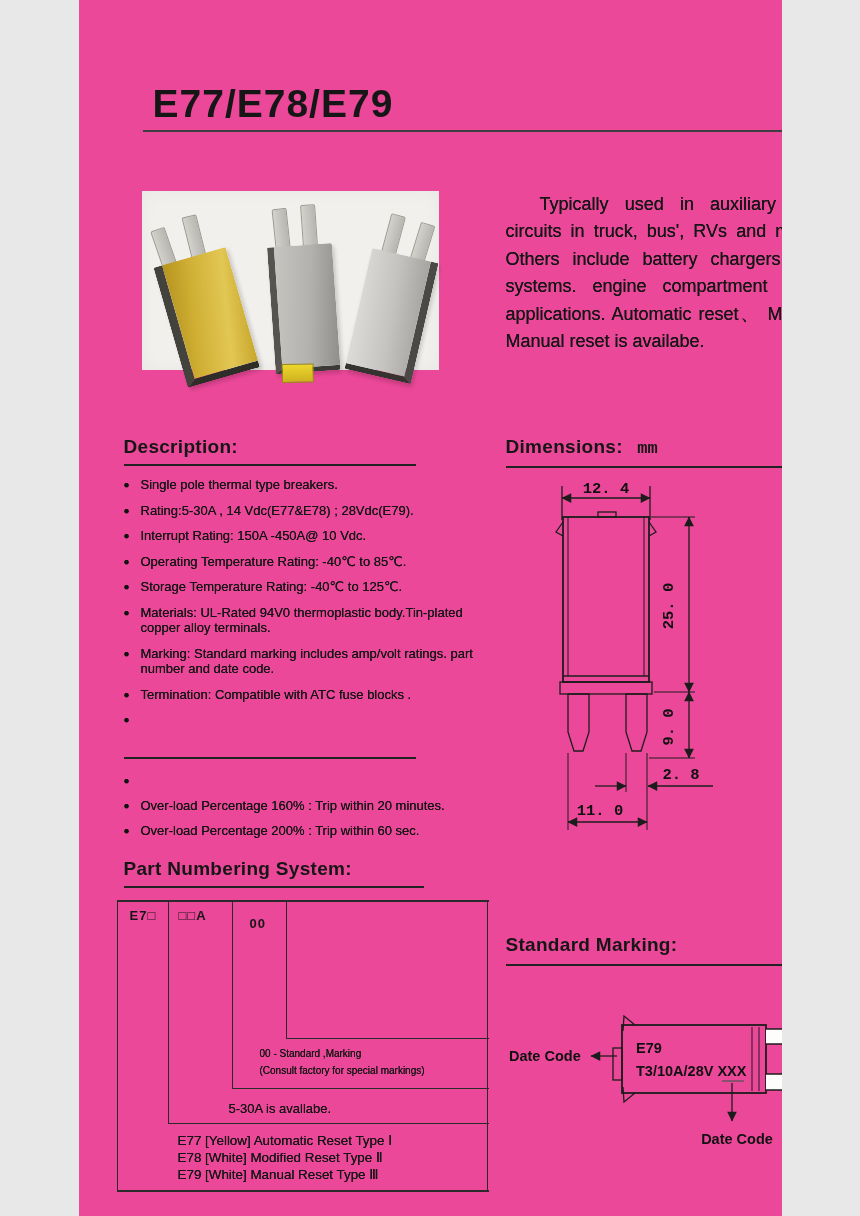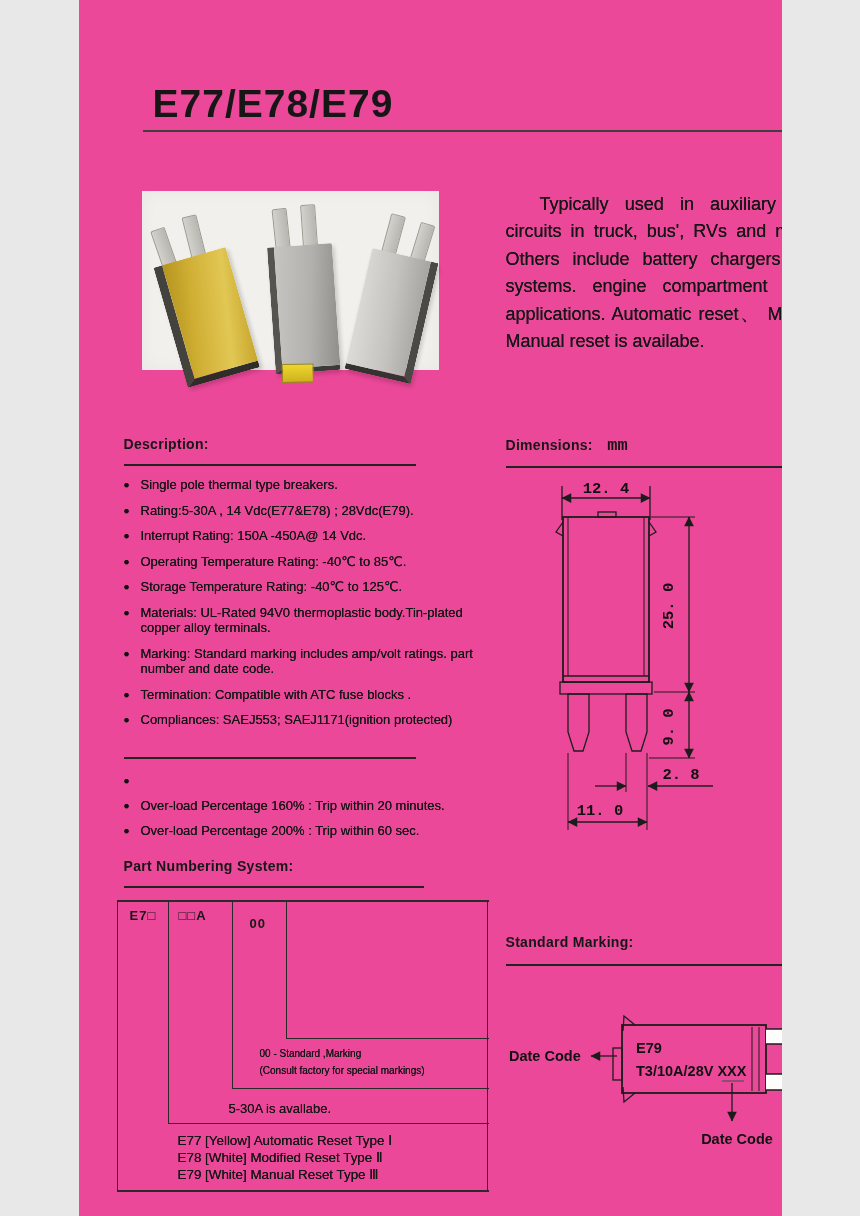--- a/index.html
+++ b/index.html
@@ -19,21 +19,21 @@
   
   #photo{left:63px;top:191px;width:297px;height:179px;background:#f1f0ec;
          box-shadow:inset 0 0 18px rgba(0,0,0,.04);}
   .breaker{position:absolute;}
   .prong{position:absolute;width:13px;height:42px;background:linear-gradient(90deg,#d2d1cb,#b7b6b0);
          border:1px solid #9a9990;border-radius:2px 2px 0 0;}
   .bbody{position:absolute;border-radius:2px;}
   .btn-yellow{position:absolute;background:linear-gradient(180deg,#eed62c,#cdb11f);
          border:1px solid #9a8a18;}
   
-  .sec-h{font-size:14px;font-weight:bold;letter-spacing:.3px;}
+  .sec-h{font-size:19px;font-weight:bold;letter-spacing:.3px;}
   .rule{height:1.6px;background:#222;}
   
   .blist{display:flex;flex-direction:column;}
   .b-item{display:flex;margin-bottom:10px;font-size:13px;line-height:15.5px;}
   .b-item .dot{width:17px;flex:0 0 17px;font-size:10px;line-height:15px;color:#111;}
   .e-item{margin-bottom:9.5px;}
   
   .ln{position:absolute;background:#2a2a2a;}
   .pn-cell{position:absolute;font-size:13px;font-weight:bold;letter-spacing:1px;}
   .pn-note{position:absolute;font-size:10px;line-height:17px;}
@@ -92,21 +92,21 @@
     <div class="b-item">
         <span class="dot">●</span>
         <span>Single pole thermal type breakers.</span>
       </div>
     <div class="b-item">
         <span class="dot">●</span>
         <span>Rating:5-30A , 14 Vdc(E77&amp;E78) ; 28Vdc(E79).</span>
       </div>
     <div class="b-item">
         <span class="dot">●</span>
-        <span>Interrupt Rating: 150A -450A@ 14 Vdc.</span>
+        <span>Interrupt Rating: 150A -450A@ 10 Vdc.</span>
       </div>
     <div class="b-item">
         <span class="dot">●</span>
         <span>Operating Temperature Rating: -40℃  to  85℃.</span>
       </div>
     <div class="b-item">
         <span class="dot">●</span>
         <span>Storage Temperature Rating: -40℃  to  125℃.</span>
       </div>
     <div class="b-item">
@@ -116,21 +116,20 @@
     <div class="b-item">
         <span class="dot">●</span>
         <span>Marking: Standard marking includes amp/volt ratings. part number and date code.</span>
       </div>
     <div class="b-item">
         <span class="dot">●</span>
         <span>Termination: Compatible with ATC fuse blocks .</span>
       </div>
     <div class="b-item">
         <span class="dot">●</span>
-        <span>Compliances: SAEJ553; SAEJ1171(ignition protected)</span>
       </div>
   </div>
 
   <div class="abs rule" style="left:45px;top:757px;width:292px;"></div>
   <div class="abs blist t-shadow" style="left:45px;top:773px;width:392px;">
     <div class="b-item e-item">
         <span class="dot">●</span>
       </div>
     <div class="b-item e-item">
         <span class="dot">●</span>

